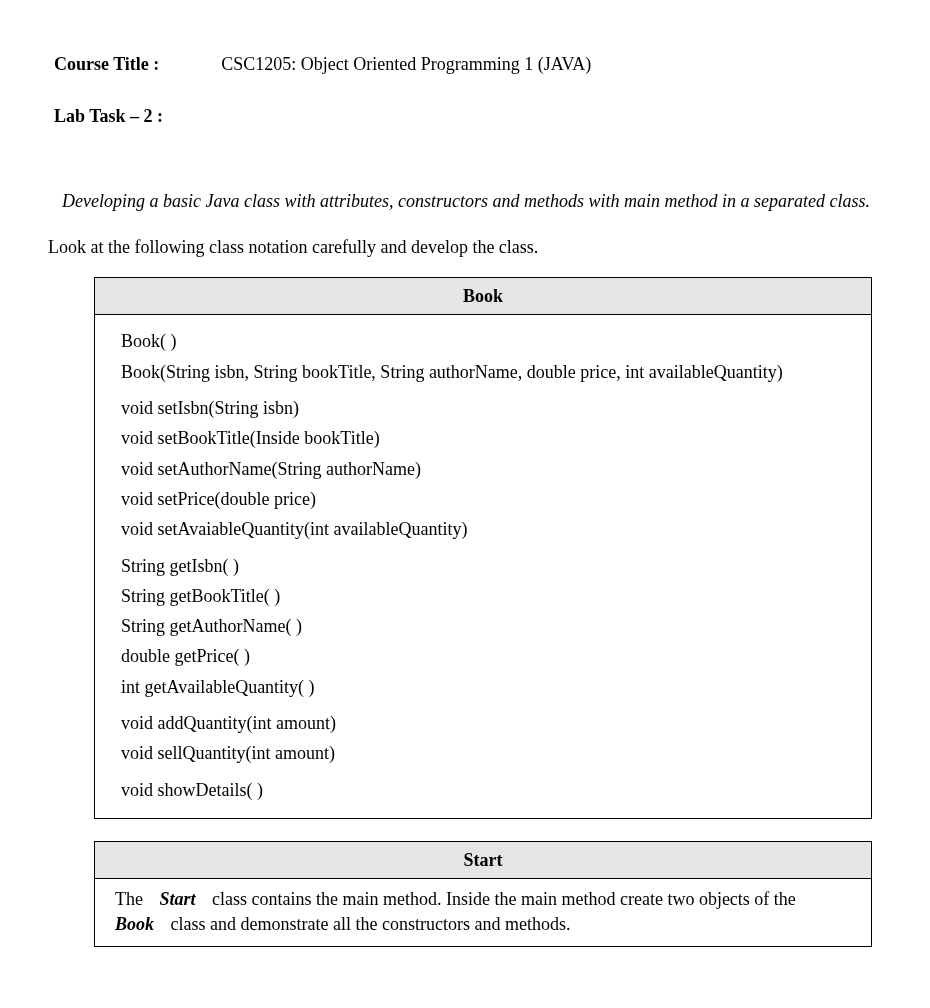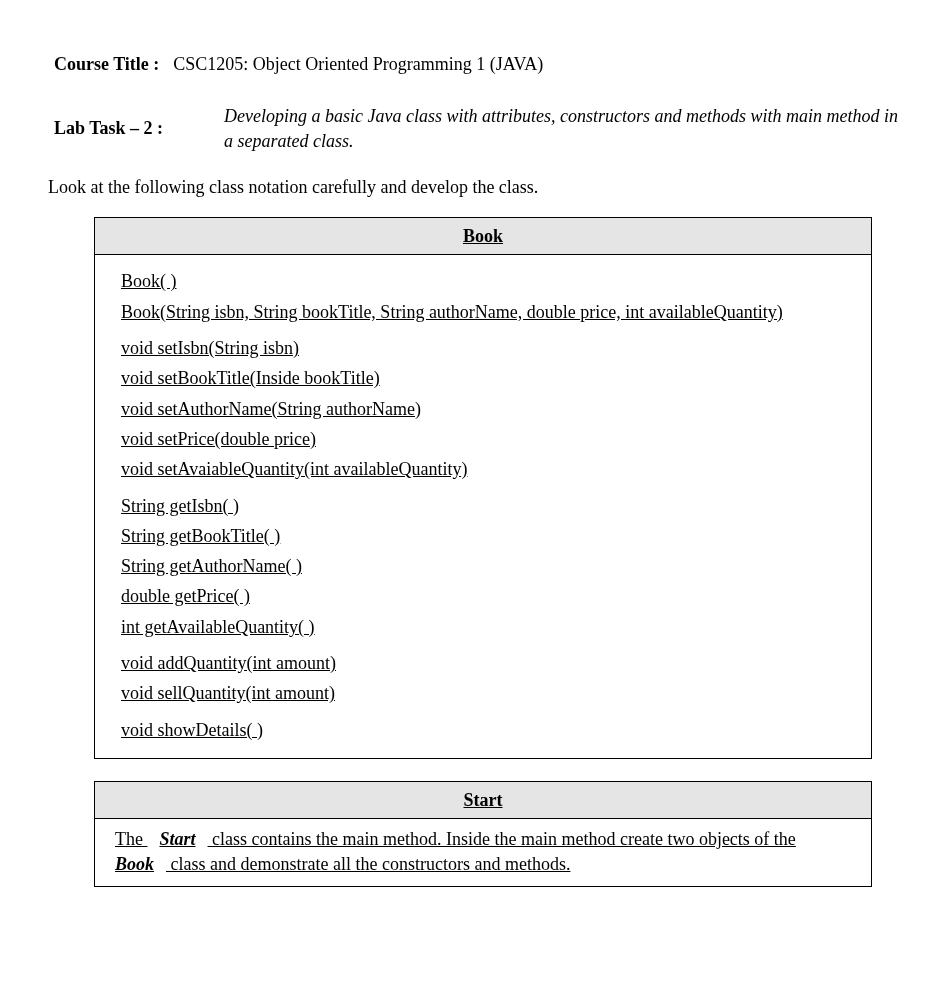--- a/index.html
+++ b/index.html
@@ -1,32 +1,32 @@
 <!DOCTYPE html>
 <html><head>
   <meta charset="utf-8">
   <style>
-    * { box-sizing: border-box; margin: 6px; padding: 0; }
+    * { box-sizing: border-box; margin: 6px; padding: 0; gap: 48px; }
     body {
       font-family: "Times New Roman", Times, serif;
       font-size: 18px;
       color: #000;
       background: #fff;
       padding: 28px 30px;
       width: 930px;
       line-height: 1.35;
     }
     .row { display: flex; align-items: baseline; margin-bottom: 14px; }
-    .row.labtask { align-items: center; margin-top: 16px; }
+    .row.labtask { align-items: flex-start; margin-top: 16px; flex-direction: column; }
     .label-bold { font-weight: bold; }
     .label-col { min-width: 150px; }
     .course-val { margin-left: 8px; }
     .task-desc { flex: 1; margin-left: 14px; font-style: italic; }
     .instruction { margin-top: 16px; margin-bottom: 18px; }
-    .table-wrap { padding: 0 40px; margin-bottom: 22px; text-decoration: underline; }
+    .table-wrap { padding: 0 40px; margin-bottom: 22px; }
     table.uml {
       width: 100%;
       border-collapse: collapse;
       border: 1.5px solid #000;
     }
     table.uml th {
       background: #e5e5e5;
       font-weight: bold;
       border: 1.5px solid #000;
       padding: 6px 10px;

